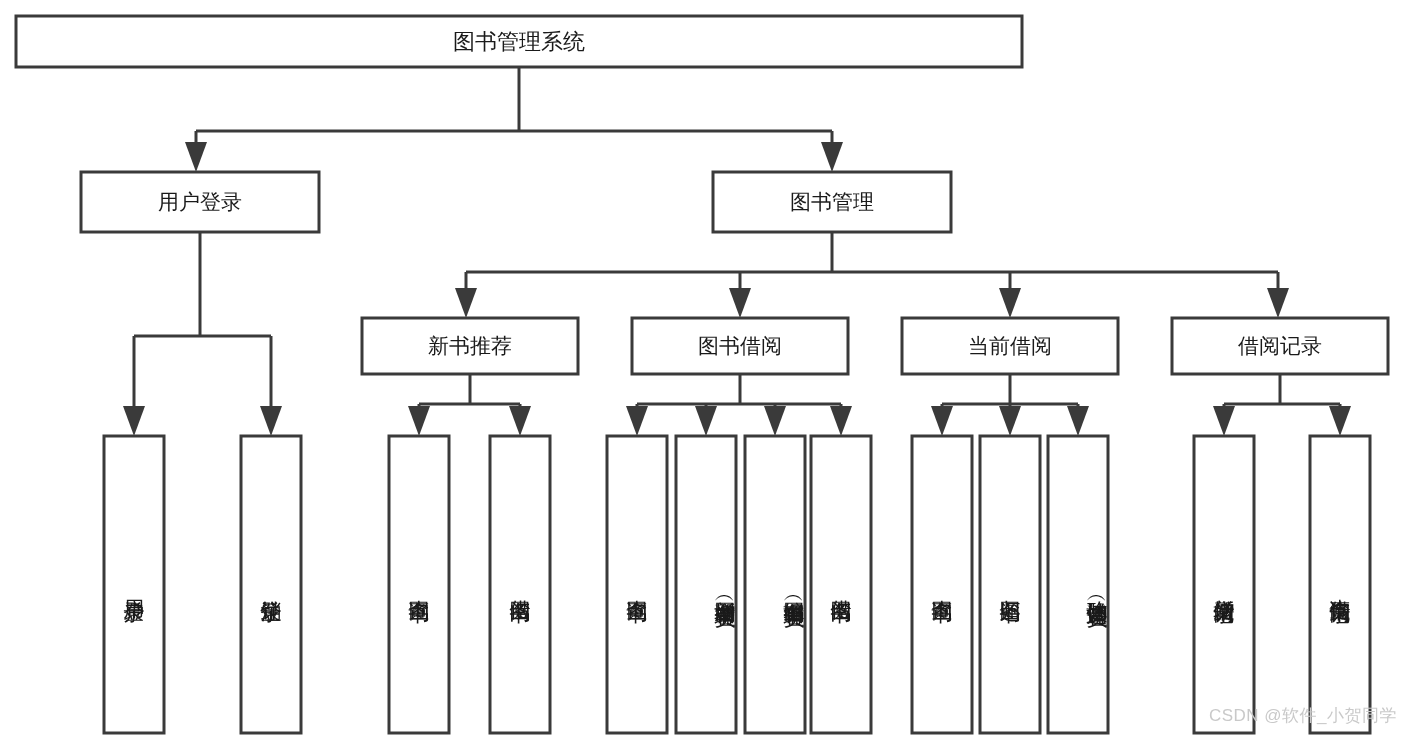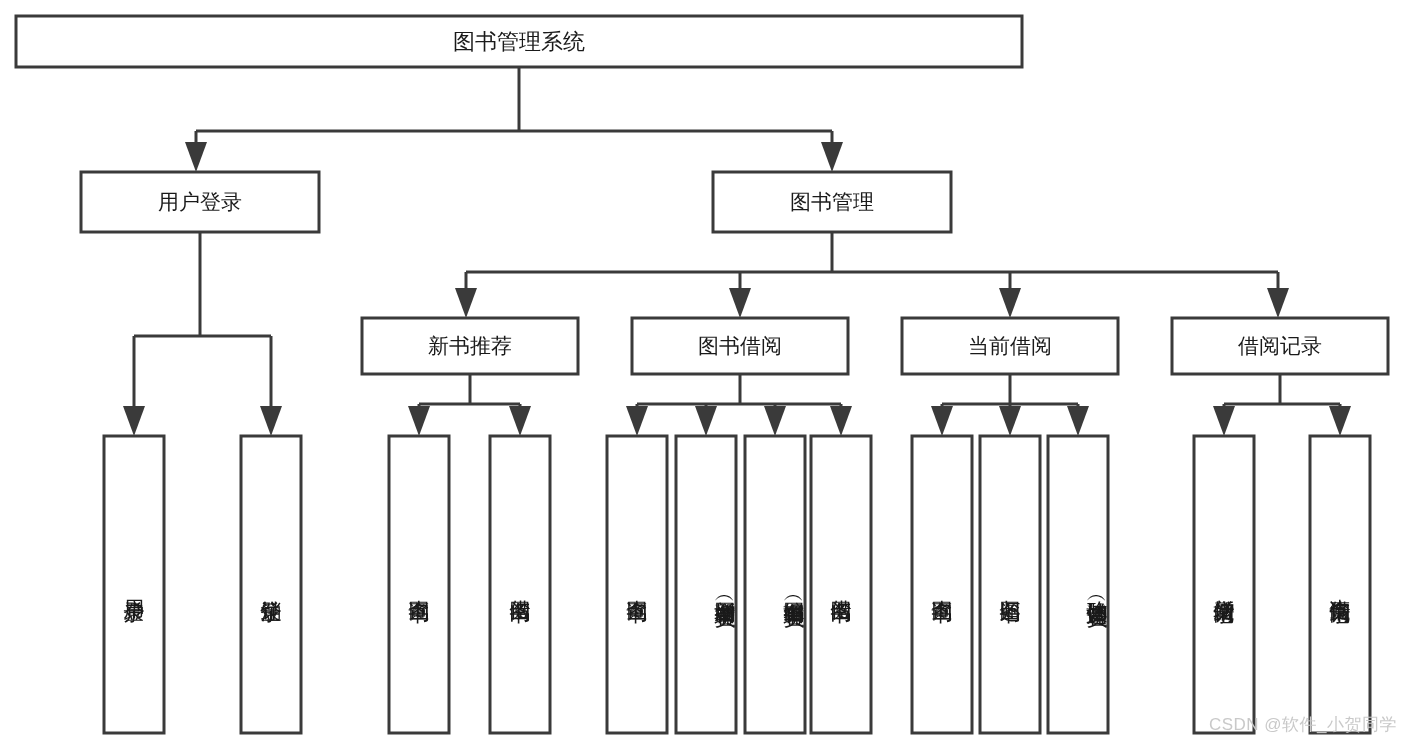--- a/index.html
+++ b/index.html
@@ -65,21 +65,21 @@
     white-space: nowrap;
     pointer-events: none;
     user-select: none;
   }
   .vtext.centered {
     align-items: center;
   }
   .watermark {
     position: absolute;
     right: 8px;
-    bottom: 11px;
+    bottom: 20px;
     font-family: "Liberation Sans", "DejaVu Sans", sans-serif;
     font-size: 17px;
     color: #c9c9c9;
     letter-spacing: 0.5px;
     white-space: nowrap;
   }
 </style>
 </head>
 <body>
 

